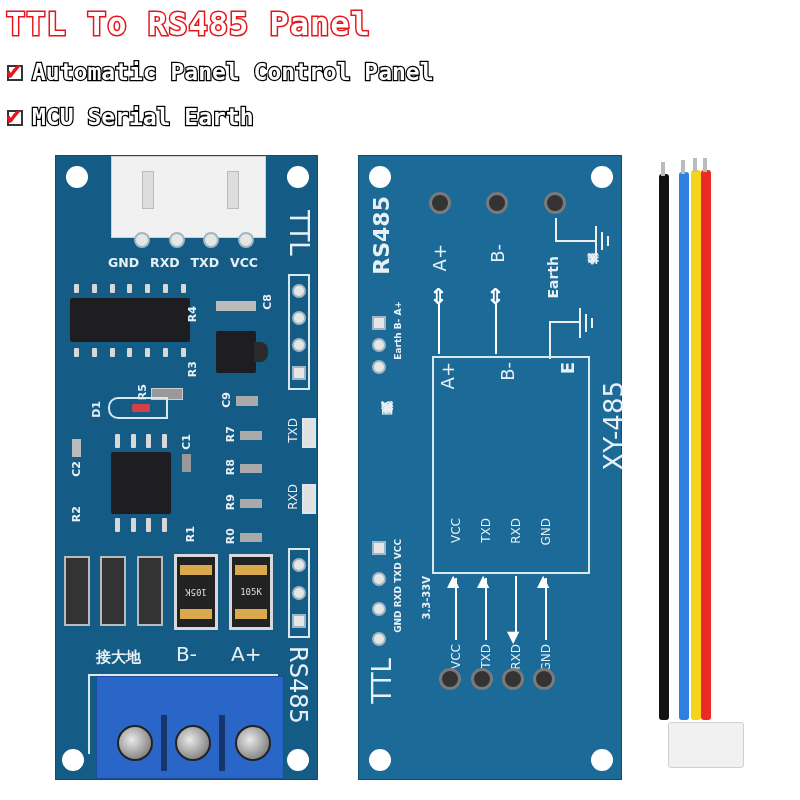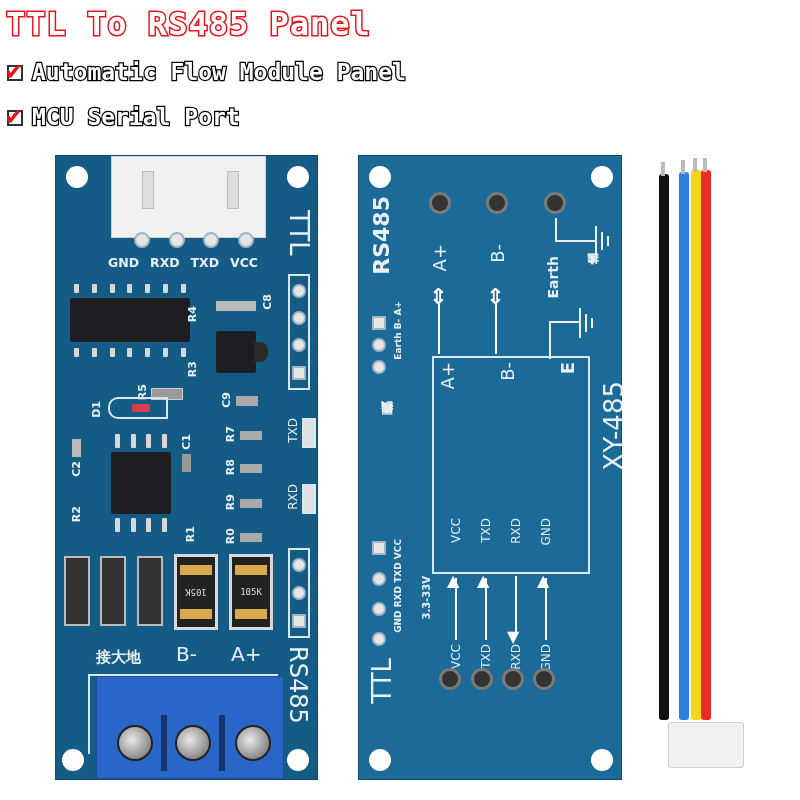--- a/index.html
+++ b/index.html
@@ -38,28 +38,28 @@
 </style>
 </head>
 <body>
 
 <div class="abs title">TTL To RS485 Panel</div>
 <div class="abs feat" style="top:58px;">
   <span class="chk">
       <span class="box"></span>
       <span class="tick">✔</span>
     </span>
-  <span>Automatic Flow Module Panel</span>
+  <span>Automatic Panel Control Panel</span>
 </div>
 <div class="abs feat" style="top:103px;">
   <span class="chk">
       <span class="box"></span>
       <span class="tick">✔</span>
     </span>
-  <span>MCU Serial Port</span>
+  <span>MCU Serial Earth</span>
 </div>
 
 <div class="abs pcb" style="left:55px;top:155px;width:263px;height:625px;">
   <div class="abs hole" style="left:10px;top:10px;"></div>
   <div class="abs hole" style="left:231px;top:10px;"></div>
   <div class="abs hole" style="left:6px;top:593px;"></div>
   <div class="abs hole" style="left:231px;top:593px;"></div>
 
   <div class="abs conn" style="left:55px;top:0;width:155px;height:82px;">
     <div class="abs" style="left:30px;top:14px;width:10px;height:36px;background:#ddd;border:1px solid #bbb;"></div>

